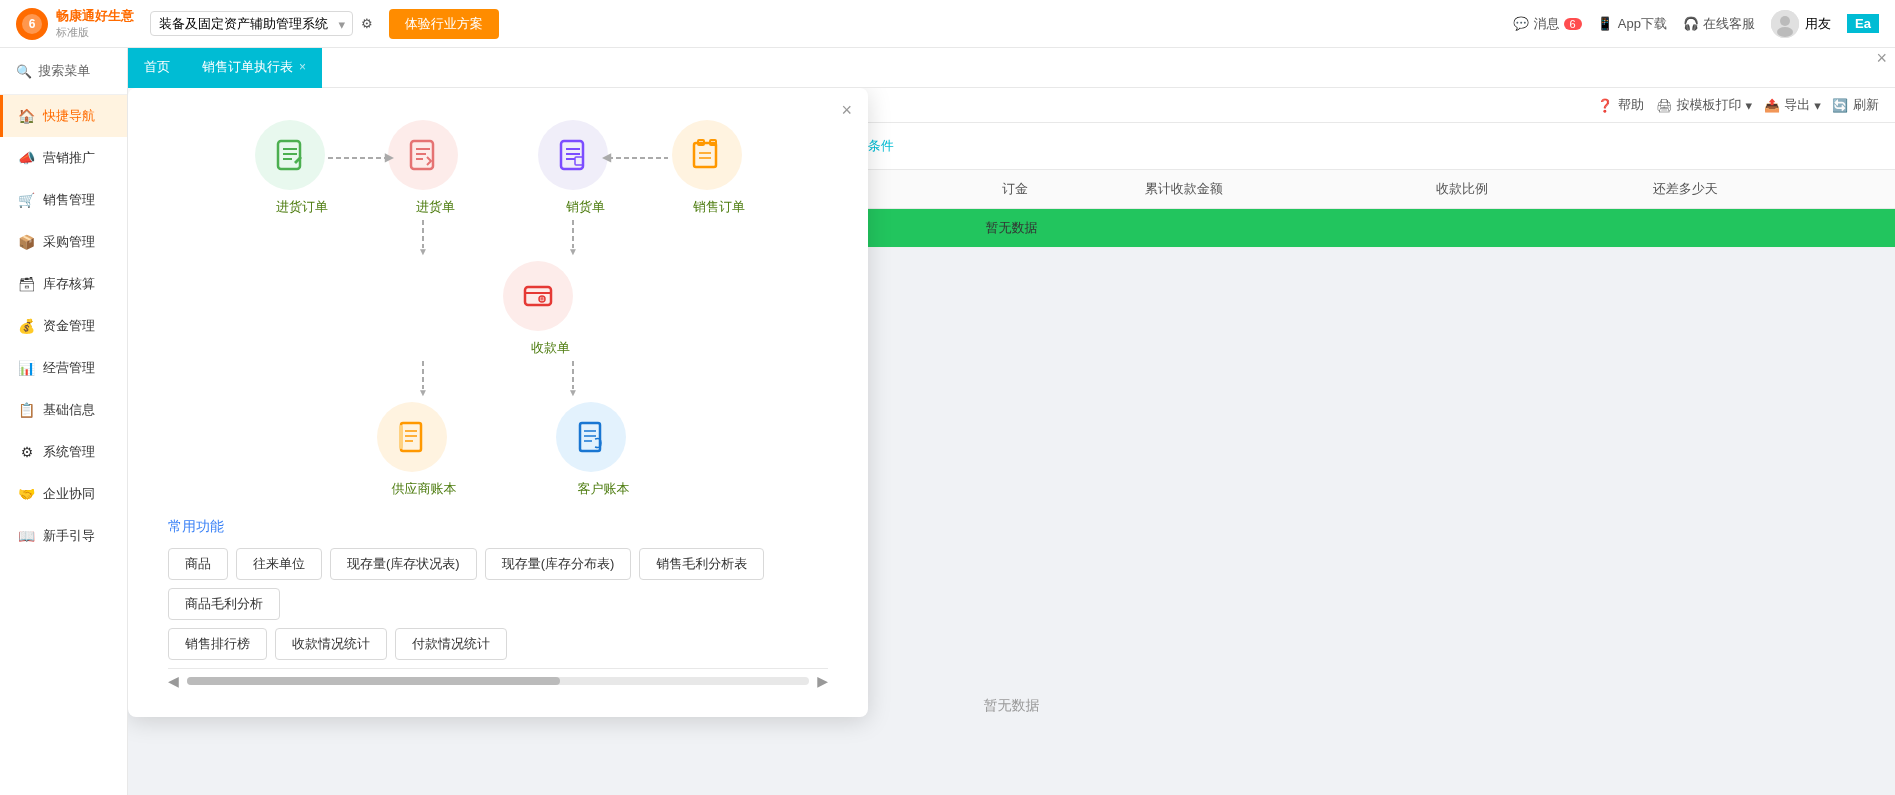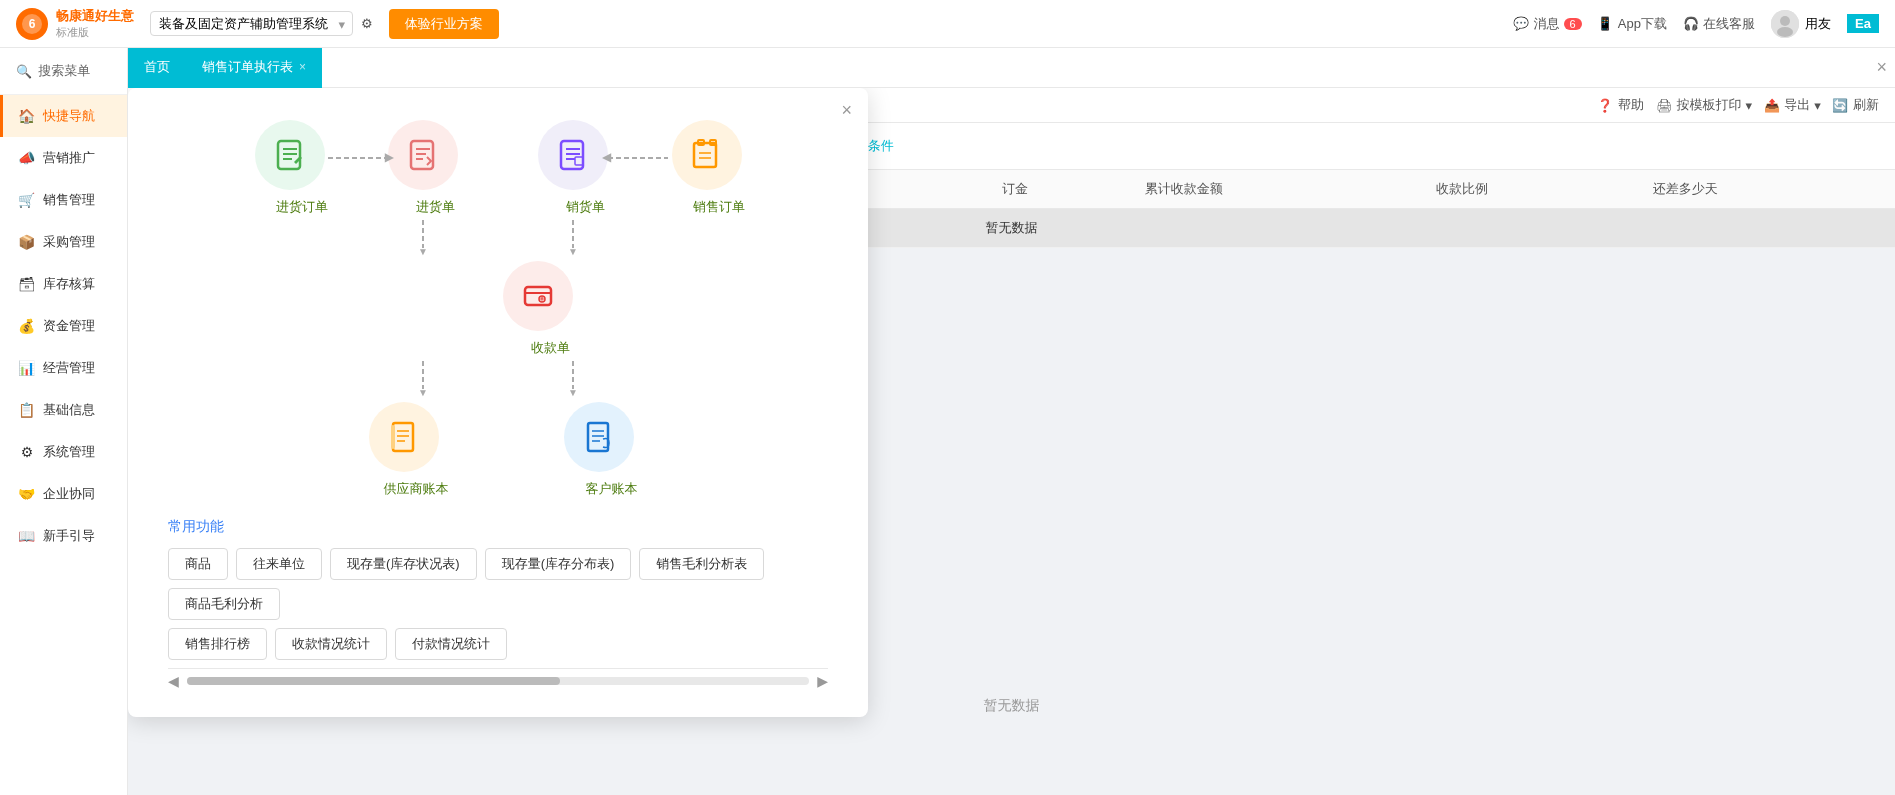--- a/index.html
+++ b/index.html
@@ -4,21 +4,21 @@
   <style>
     * { box-sizing: border-box; margin: 0; padding: 0; }
     body { font-family: 'Microsoft YaHei', Arial, sans-serif; font-size: 13px; background: #f0f2f5; overflow: hidden; }
 
     
     .app-container { display: flex; flex-direction: column; height: 795px; width: 1895px; }
     .top-bar { display: flex; align-items: center; background: #fff; height: 48px; padding: 0 16px; border-bottom: 1px solid #e8e8e8; flex-shrink: 0; }
     .main-area { display: flex; flex: 1; overflow: hidden; }
     .sidebar { width: 128px; background: #fff; border-right: 1px solid #e8e8e8; flex-shrink: 0; display: flex; flex-direction: column; }
     .content-area { flex: 1; display: flex; flex-direction: column; overflow: hidden; background: #f0f2f5; }
-    .tab-bar { display: flex; align-items: center; background: #fff; height: 40px; padding: 0 0; border-bottom: 1px solid #e8e8e8; flex-shrink: 0; }
+    .tab-bar { display: flex; background: #fff; height: 40px; padding: 0 0; border-bottom: 1px solid #e8e8e8; flex-shrink: 0; }
     .page-content { flex: 1; overflow: auto; padding: 0; position: relative; }
 
     
     .logo-area { display: flex; align-items: center; gap: 8px; margin-right: 16px; }
     .logo-icon { width: 32px; height: 32px; background: #ff6b00; border-radius: 50%; display: flex; align-items: center; justify-content: center; }
     .logo-text { font-size: 12px; color: #333; line-height: 1.3; }
     .top-bar-actions { margin-left: auto; display: flex; align-items: center; gap: 16px; }
     .top-btn { background: #ff8c00; color: #fff; border: none; border-radius: 4px; padding: 6px 16px; cursor: pointer; font-size: 13px; }
     .top-icon-btn { display: flex; align-items: center; gap: 4px; color: #555; cursor: pointer; font-size: 13px; }
     .badge { background: #ff4d4f; color: #fff; border-radius: 10px; padding: 0 5px; font-size: 11px; min-width: 18px; text-align: center; }
@@ -45,21 +45,21 @@
     
     .filter-area { display: flex; align-items: center; gap: 8px; padding: 8px 16px; background: #fff; border-bottom: 1px solid #e8e8e8; flex-wrap: wrap; }
     .filter-input { border: 1px solid #d9d9d9; border-radius: 4px; padding: 4px 8px; font-size: 13px; height: 30px; min-width: 120px; }
     .filter-select { border: 1px solid #d9d9d9; border-radius: 4px; padding: 4px 8px; font-size: 13px; height: 30px; min-width: 120px; background: #fff; }
     .query-btn { background: #ff6b00; color: #fff; border: none; border-radius: 4px; padding: 4px 16px; height: 30px; cursor: pointer; font-size: 13px; }
     .set-btn { background: #fff; color: #555; border: 1px solid #d9d9d9; border-radius: 4px; padding: 4px 12px; height: 30px; cursor: pointer; font-size: 13px; }
     .more-conditions { color: #00bcd4; cursor: pointer; font-size: 13px; }
     .date-separator { color: #999; }
 
     
-    .data-table { width: 100%; border-collapse: collapse; background: #e5e5e5; }
+    .data-table { width: 100%; border-collapse: collapse; background: #22c55e; }
     .data-table th { background: #fafafa; border-bottom: 1px solid #e8e8e8; padding: 10px 12px; text-align: left; font-weight: 500; color: #555; font-size: 13px; white-space: nowrap; }
     .data-table td { border-bottom: 1px solid #f0f0f0; padding: 10px 12px; color: #333; font-size: 13px; }
     .empty-tip { text-align: center; color: #999; padding: 40px; font-size: 13px; }
 
     
     .modal-overlay { position: absolute; top: 0; left: 0; right: 0; bottom: 0; z-index: 100; }
     .modal-popup { position: absolute; top: 0; left: 0; background: #fff; border-radius: 8px; box-shadow: 0 4px 24px rgba(0,0,0,0.15); padding: 32px 40px 24px; width: 740px; z-index: 101; }
     .modal-close { position: absolute; top: 12px; right: 16px; cursor: pointer; font-size: 18px; color: #999; background: none; border: none; }
     .flow-row { display: flex; align-items: center; gap: 0; justify-content: center; }
     .flow-node { display: flex; flex-direction: column; align-items: center; gap: 8px; }
@@ -406,21 +406,21 @@
                 </div>
                 <div style="width:80px;"></div>
                 <div style="display:flex;flex-direction:column;align-items:center;width:70px;">
                   <div style="width:2px;height:28px;background:repeating-linear-gradient(180deg,#aaa 0 5px,transparent 5px 8px);"></div>
                   <span style="color:#aaa;font-size:10px;margin-top:-2px;">▼</span>
                 </div>
                 <div style="width:60px;"></div>
                 <div style="width:70px;"></div>
               </div>
 
-              <div class="flow-row" style="justify-content:center;gap:16px;align-items:center;">
+              <div class="flow-row" style="justify-content:center;gap:8px;align-items:center;">
                 <div style="width:70px;"></div>
                 <div style="width:60px;"></div>
 
                 <div class="flow-node">
                   <div class="flow-circle circle-peach" style="display:flex;align-items:center;justify-content:center;">
                     <svg width="36" height="36" viewBox="0 0 36 36">
                         <rect x="7" y="4" width="20" height="28" rx="2" fill="none" stroke="#ff9800" stroke-width="2.5"></rect>
                         <line x1="11" y1="12" x2="23" y2="12" stroke="#ff9800" stroke-width="1.5"></line>
                         <line x1="11" y1="17" x2="23" y2="17" stroke="#ff9800" stroke-width="1.5"></line>
                         <line x1="11" y1="22" x2="19" y2="22" stroke="#ff9800" stroke-width="1.5"></line>

